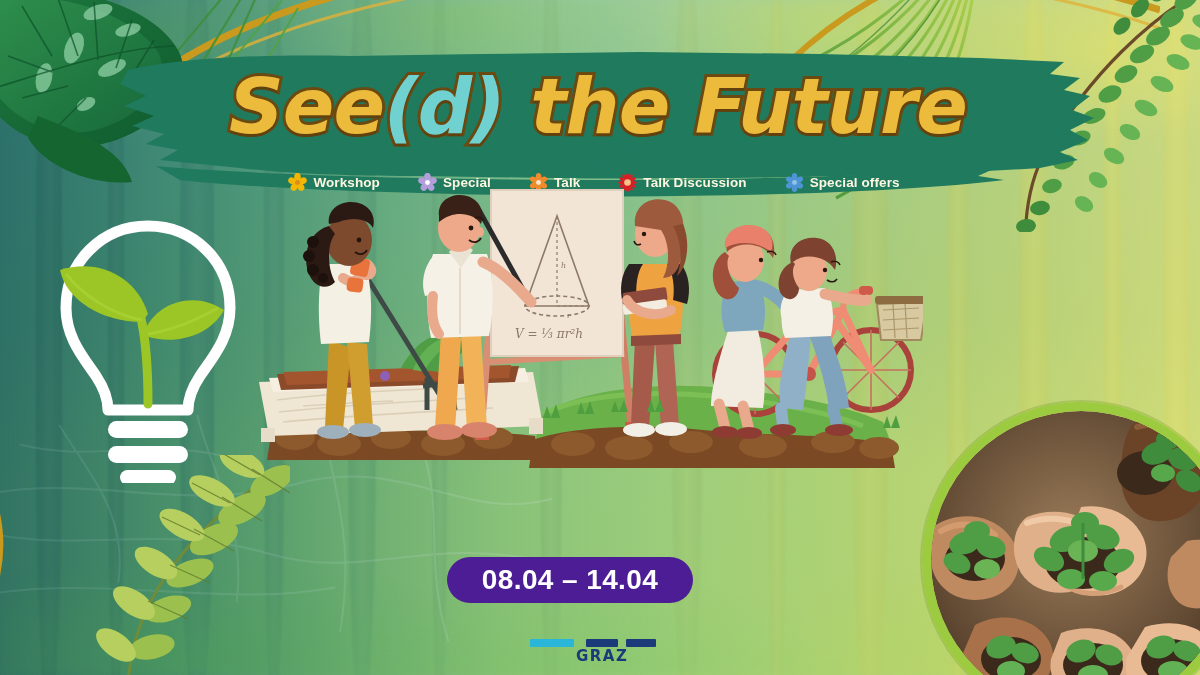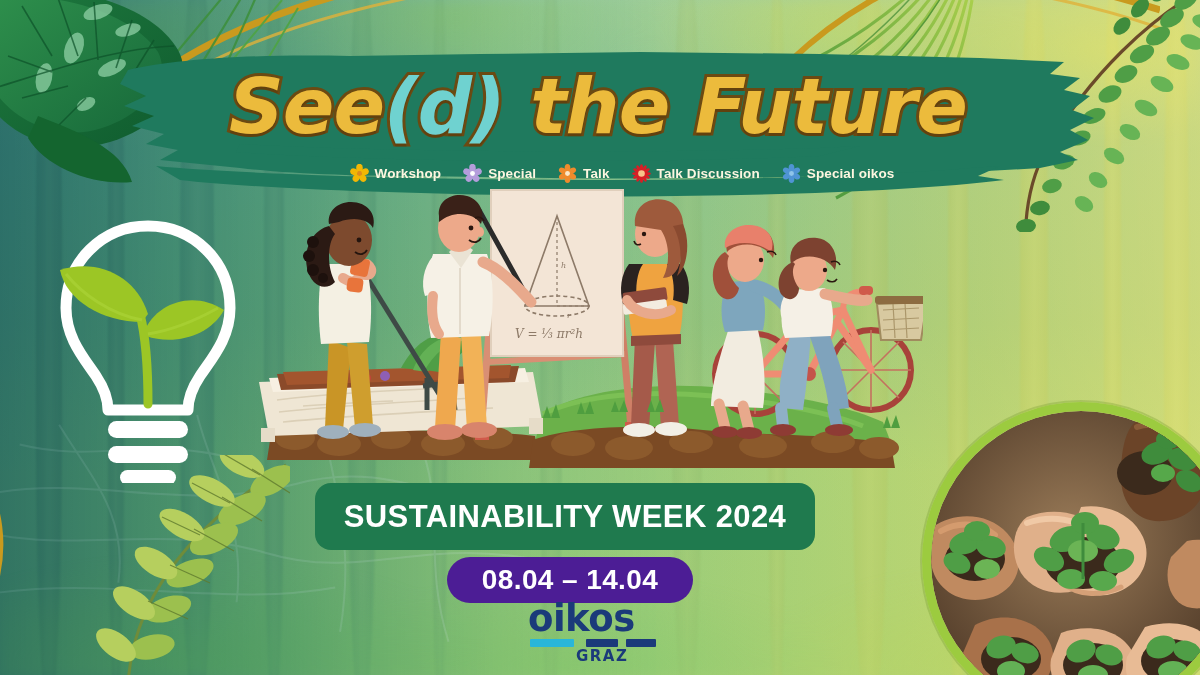--- a/index.html
+++ b/index.html
@@ -77,22 +77,22 @@
     font-size:76px;letter-spacing:-1px;
     line-height:1;white-space:nowrap;
     color:#ecbb3c;
     -webkit-text-stroke:6px #6b4a12;
     paint-order:stroke fill;
     text-shadow:0 3px 0 rgba(80,50,8,.35);
   }
   .title .teal{color:#6fd2d0;}
 
   .legend{
-    position:absolute;left:132px;top:164px;width:980px;height:28px;
-    display:flex;align-items:flex-start;justify-content:center;gap:0px;
+    position:absolute;left:104px;top:164px;width:980px;height:28px;
+    display:flex;align-items:flex-end;justify-content:center;gap:16px;
   }
   .legend-item{display:flex;align-items:center;gap:6px;margin:0 11px;}
   .legend-item .lbl{
     color:#fdf6e0;font-size:13.5px;font-weight:700;
     font-family:"Liberation Sans", sans-serif;
     letter-spacing:.1px;white-space:nowrap;
   }
   .flower{width:19px;height:19px;display:block;}
 
   
@@ -425,21 +425,21 @@
       <div class="legend-item">
         <svg class="flower" viewBox="0 0 24 24">
           <ellipse cx="12" cy="5" rx="3.6" ry="5.0" fill="#4f94d4" transform="rotate(0 12 12)"></ellipse>
           <ellipse cx="12" cy="5" rx="3.6" ry="5.0" fill="#4f94d4" transform="rotate(60 12 12)"></ellipse>
           <ellipse cx="12" cy="5" rx="3.6" ry="5.0" fill="#4f94d4" transform="rotate(120 12 12)"></ellipse>
           <ellipse cx="12" cy="5" rx="3.6" ry="5.0" fill="#4f94d4" transform="rotate(180 12 12)"></ellipse>
           <ellipse cx="12" cy="5" rx="3.6" ry="5.0" fill="#4f94d4" transform="rotate(240 12 12)"></ellipse>
           <ellipse cx="12" cy="5" rx="3.6" ry="5.0" fill="#4f94d4" transform="rotate(300 12 12)"></ellipse>
           <circle cx="12" cy="12" r="3.1" fill="#8fc4ea"></circle>
         </svg>
-        <span class="lbl">Special oikos</span>
+        <span class="lbl">Special offers</span>
       </div>
     </div>
 
   <svg class="bulb" viewBox="0 0 180 265">
 
     <path d="M90 8 C 136 8, 172 44, 172 90 C 172 120, 154 140, 142 158
              C 134 170, 130 180, 130 192 L 50 192 C 50 180, 46 170, 38 158
              C 26 140, 8 120, 8 90 C 8 44, 44 8, 90 8 Z" fill="none" stroke="#ffffff" stroke-width="11" stroke-linejoin="round"></path>
 
     <rect x="50" y="203" width="80" height="17" rx="8.5" fill="#ffffff"></rect>
@@ -806,30 +806,26 @@
           </g>
         </g>
 
         <g>
           <path d="M256 130 C 282 124, 300 140, 300 164 C 300 188, 278 202, 256 196 C 238 190, 232 166, 240 146 Z" fill="#c08a60"></path>
         </g>
       </svg>
     </div>
   </div>
 
-  <div class="title-pill">
-    <span>SUSTAINABILITY WEEK 2024</span>
-  </div>
 
   <div class="date-pill">
     <span>08.04 – 14.04</span>
   </div>
 
   <div class="logo">
-    <div class="logo-oikos">oikos</div>
     <div class="logo-bars">
       <div class="logo-bar" style="left:0px;width:44px;background:#29b6d8;"></div>
       <div class="logo-bar" style="left:56px;width:32px;background:#1b3a7a;"></div>
       <div class="logo-bar" style="left:96px;width:30px;background:#1b3a7a;"></div>
     </div>
     <div class="logo-graz">GRAZ</div>
   </div>
 
 </div>
 

